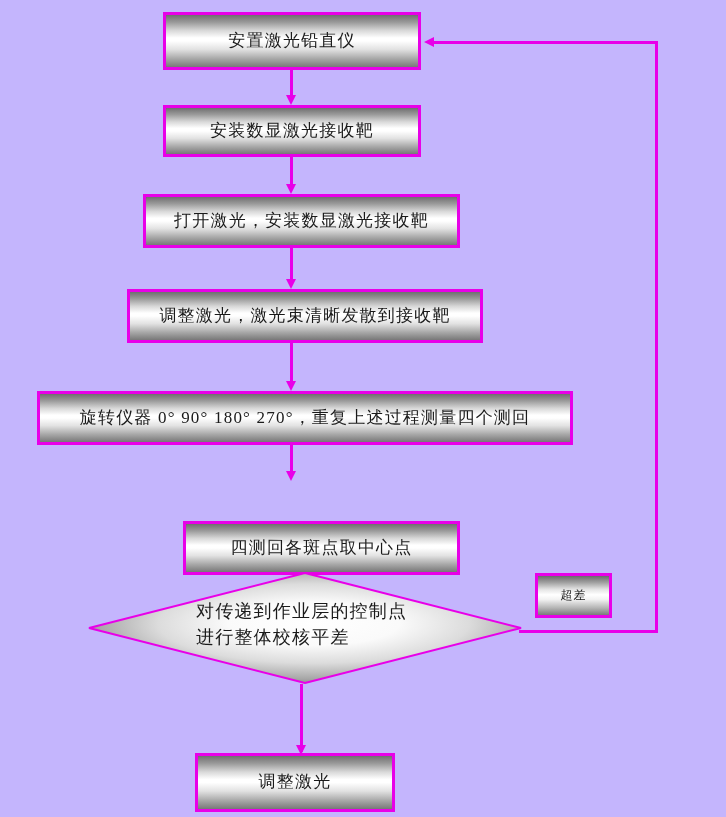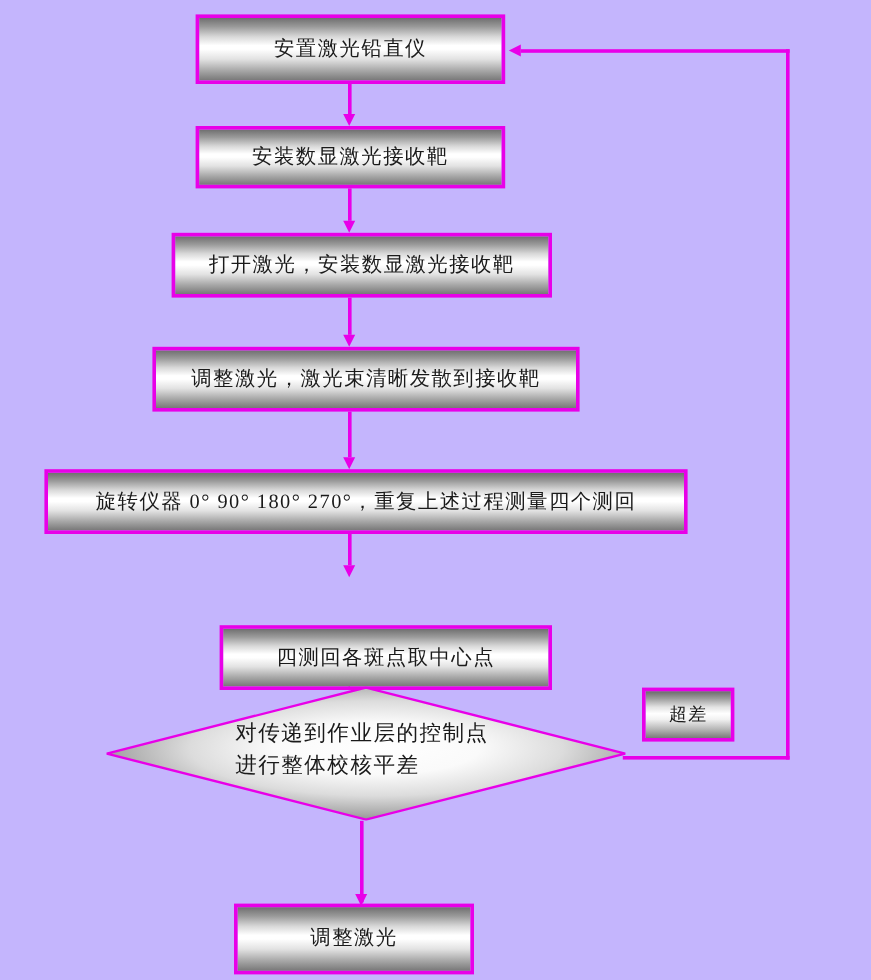--- a/index.html
+++ b/index.html
@@ -60,21 +60,21 @@
         #ffffff 48%,
         #f2f2f2 60%,
         #b4b4b4 82%,
         #7a7a7a 100%);
     display: flex;
     align-items: center;
     justify-content: center;
     z-index: 4;
   }
   .tag .txt {
-    font-size: 15px;
+    font-size: 12px;
     color: #1a1a1a;
     letter-spacing: 1px;
     font-family: "Liberation Serif", "DejaVu Serif", serif;
   }
 
   
   .diamond-wrap {
     position: absolute;
     z-index: 3;
   }

